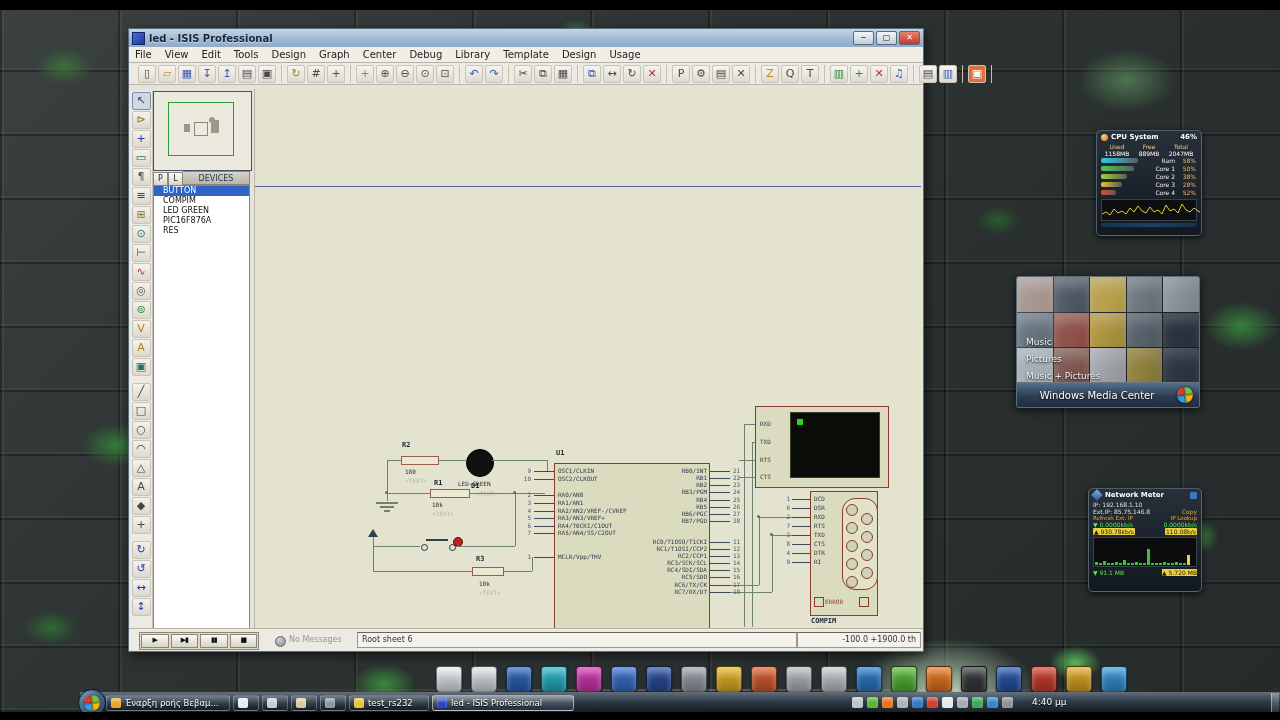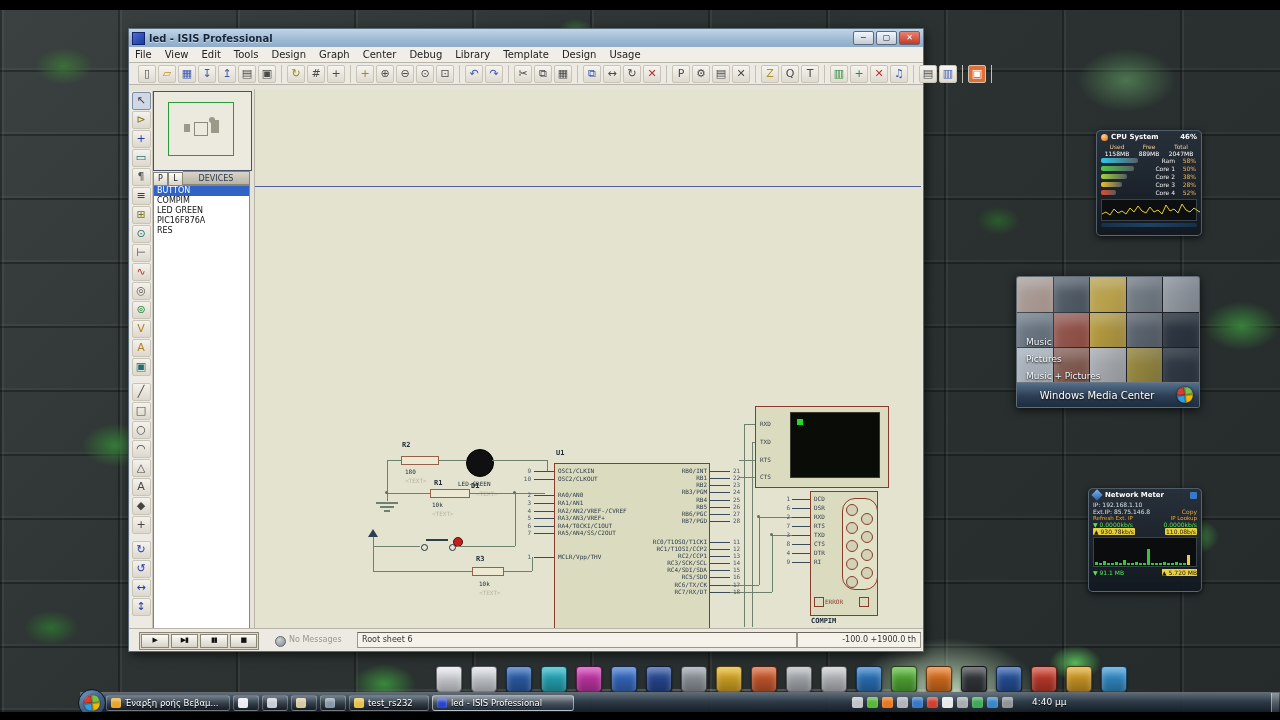--- a/index.html
+++ b/index.html
@@ -46,21 +46,21 @@
   .lti.sel{background:#cfd8e4;border-color:#7a8ea8;}
   .ltsep{height:5px;}
   
   #minimap{position:absolute;left:24px;top:62px;width:97px;height:78px;background:#ecead e;background:#eceade;border:1px solid #44506e;}
   #mmsheet{position:absolute;left:14px;top:10px;width:64px;height:52px;border:1px solid #2a9a3a;}
   .mmth{position:absolute;background:#9a9a8a;}
   #selhead{position:absolute;left:24px;top:142px;width:97px;height:14px;display:flex;}
   .plbtn{width:13px;height:12px;margin-top:1px;font-size:8px;line-height:11px;text-align:center;background:linear-gradient(180deg,#fdfdfb,#d8d4c8);border:1px solid #8a8678;color:#222;}
   #selttl{flex:1;font-size:8px;line-height:13px;text-align:center;color:#2a3a50;background:linear-gradient(180deg,#d8d4c8,#b8b4a8);border:1px solid #8a8678;border-left:none;}
   #devices{position:absolute;left:24px;top:156px;width:97px;height:444px;background:#fff;border:1px solid #8a8678;box-sizing:border-box;}
-  .drow{font-size:8px;line-height:10px;padding-left:3px;color:#111;white-space:nowrap;}
+  .drow{font-size:8px;line-height:10px;padding-left:9px;color:#111;white-space:nowrap;}
   .drow.dsel{background:#2f63c5;color:#fff;}
   
   #canvas{position:absolute;left:125px;top:60px;width:666px;height:540px;background:#e3e3cf;border-left:1px solid #b8b4a8;overflow:hidden;}
   .wire{position:absolute;background:#6e806e;}
   .jdot{position:absolute;width:3px;height:3px;background:#5e705e;border-radius:50%;}
   .clabel{position:absolute;font-family:"DejaVu Sans Mono",monospace;font-size:6px;color:#1c2a38;white-space:nowrap;}
   .cref{font-size:7px;font-weight:bold;}
   .cgray{color:#b4b4a0;}
   .res{position:absolute;height:9px;background:#ece8d2;border:1px solid #96604a;box-sizing:border-box;}
   #chip,#termbody,#compim{position:absolute;background:#dbdbbf;border:1px solid #8a3c2c;box-sizing:border-box;}

